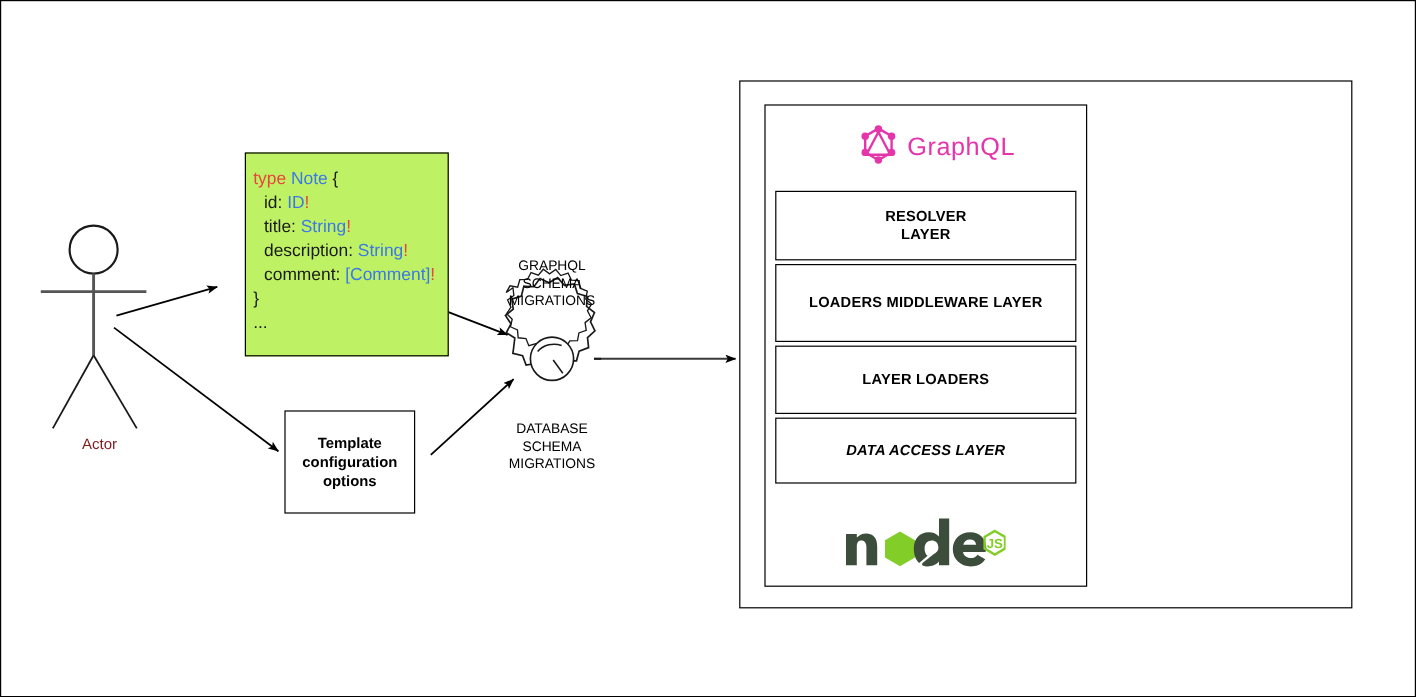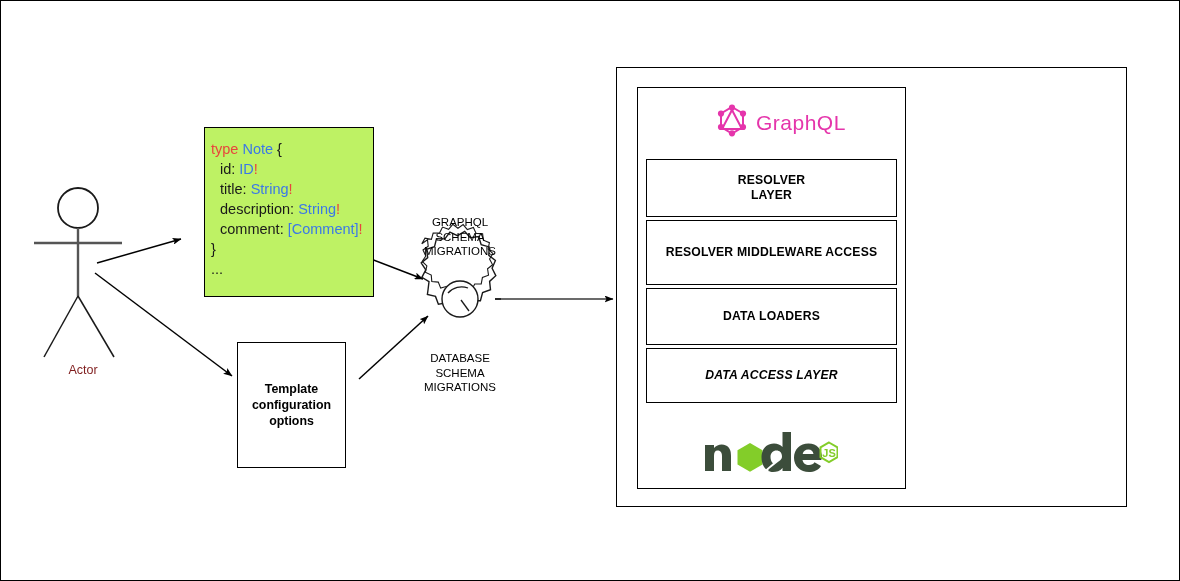--- a/index.html
+++ b/index.html
@@ -53,21 +53,21 @@
     font-size: 14.5px;
     line-height: 20px;
     color: #111;
     white-space: pre;
   }
   .ind { padding-left: 9px; }
 
   
   #template-box {
     left: 236px; top: 341px;
-    width: 109px; height: 126px;
+    width: 109px; height: 86px;
     border: 1.6px solid #000;
     background: #fff;
     box-sizing: border-box;
     display: flex;
     align-items: center;
     justify-content: center;
   }
   #template-label {
     font-size: 12.4px;
     font-weight: bold;
@@ -247,24 +247,24 @@
         </g>
       </svg>
     </span>
     <span id="graphql-wordmark" style="color: rgb(229, 53, 171);">GraphQL</span>
   </div>
 
   <div class="layer-box" id="layer-0">
     <span class="layer-label">RESOLVER<br>LAYER</span>
   </div>
   <div class="layer-box" id="layer-1">
-    <span class="layer-label">RESOLVER MIDDLEWARE ACCESS</span>
+    <span class="layer-label">LOADERS MIDDLEWARE LAYER</span>
   </div>
   <div class="layer-box" id="layer-2">
-    <span class="layer-label">DATA LOADERS</span>
+    <span class="layer-label">LAYER LOADERS</span>
   </div>
   <div class="layer-box" id="layer-3">
     <span class="layer-label">DATA ACCESS LAYER</span>
   </div>
 
   <div class="abs" id="node-brand">
     <span>
       <svg width="135" height="42" viewBox="0 0 135 42" xmlns="http://www.w3.org/2000/svg">
 
         <path d="M2 40 L2 14 L11 14 L11 17 C14 13.5 19 12.5 23 14.5

